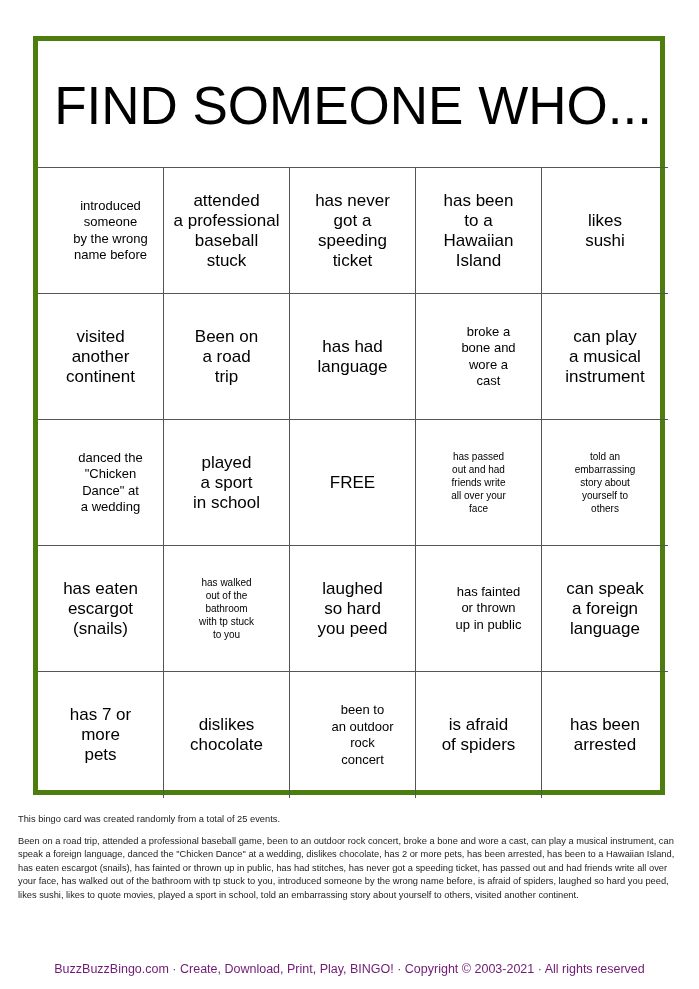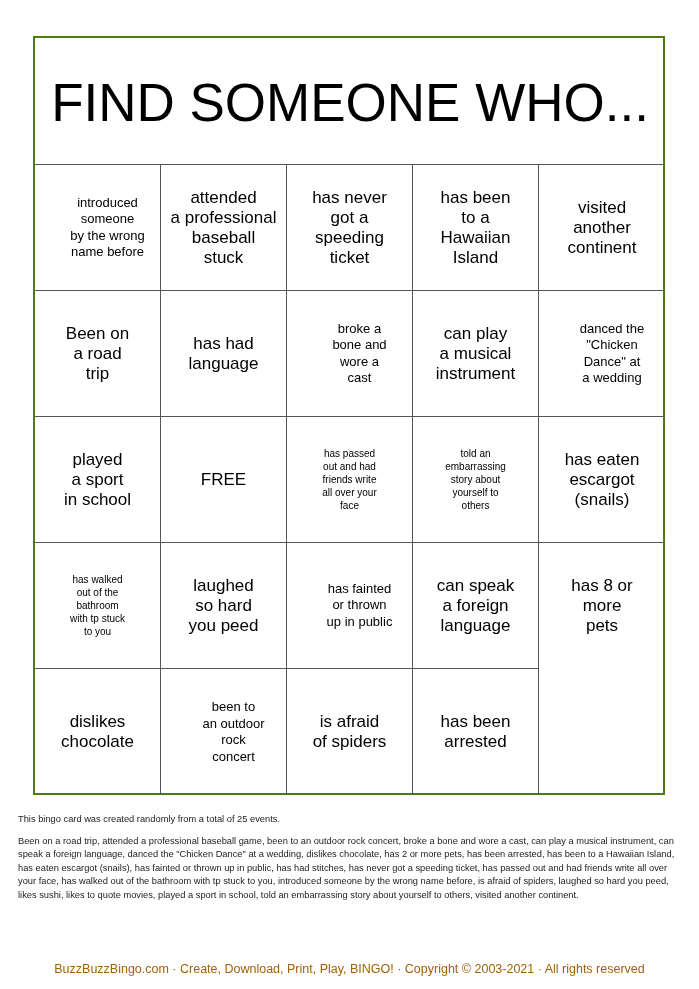--- a/index.html
+++ b/index.html
@@ -14,21 +14,21 @@
       overflow: hidden;
       font-family: "Liberation Sans", sans-serif;
       color: #000;
     }
     .card {
       position: absolute;
       left: 33px;
       top: 36px;
       width: 632px;
       height: 759px;
-      border: 2px solid #4d7c0f;
+      border: 5px solid #4d7c0f;
       box-sizing: border-box;
     }
     .card-header {
       position: absolute;
       left: 0;
       top: 0;
       width: 630px;
       height: 126px;
       border-bottom: 1px solid #555;
       display: flex;
@@ -82,21 +82,21 @@
       color: #222;
     }
     .description p { margin: 8px; }
     .footer {
       position: absolute;
       left: 0;
       top: 962px;
       width: 699px;
       text-align: center;
       font-size: 12.5px;
-      color: #a16207;
+      color: #701a75;
       white-space: nowrap;
     }
   </style>
 </head>
 <body>
 
 <div class="card">
   <div class="card-header">
     <div class="card-title">FIND SOMEONE WHO...</div>
   </div>
@@ -118,20 +118,24 @@
 got a
 speeding
 ticket</span>
       </div>
     <div class="cell">
         <span class="sz-l">has been
 to a
 Hawaiian
 Island</span>
       </div>
+    <div class="cell">
+        <span class="sz-l">likes
+sushi</span>
+      </div>
 
     <div class="cell">
         <span class="sz-l">visited
 another
 continent</span>
       </div>
     <div class="cell">
         <span class="sz-l">Been on
 a road
 trip</span>
@@ -203,21 +207,21 @@
 or thrown
 up in public</span>
       </div>
     <div class="cell">
         <span class="sz-l">can speak
 a foreign
 language</span>
       </div>
 
     <div class="cell">
-        <span class="sz-l">has 8 or
+        <span class="sz-l">has 7 or
 more
 pets</span>
       </div>
     <div class="cell">
         <span class="sz-l">dislikes
 chocolate</span>
       </div>
     <div class="cell">
         <span class="sz-m">been to
 an outdoor

